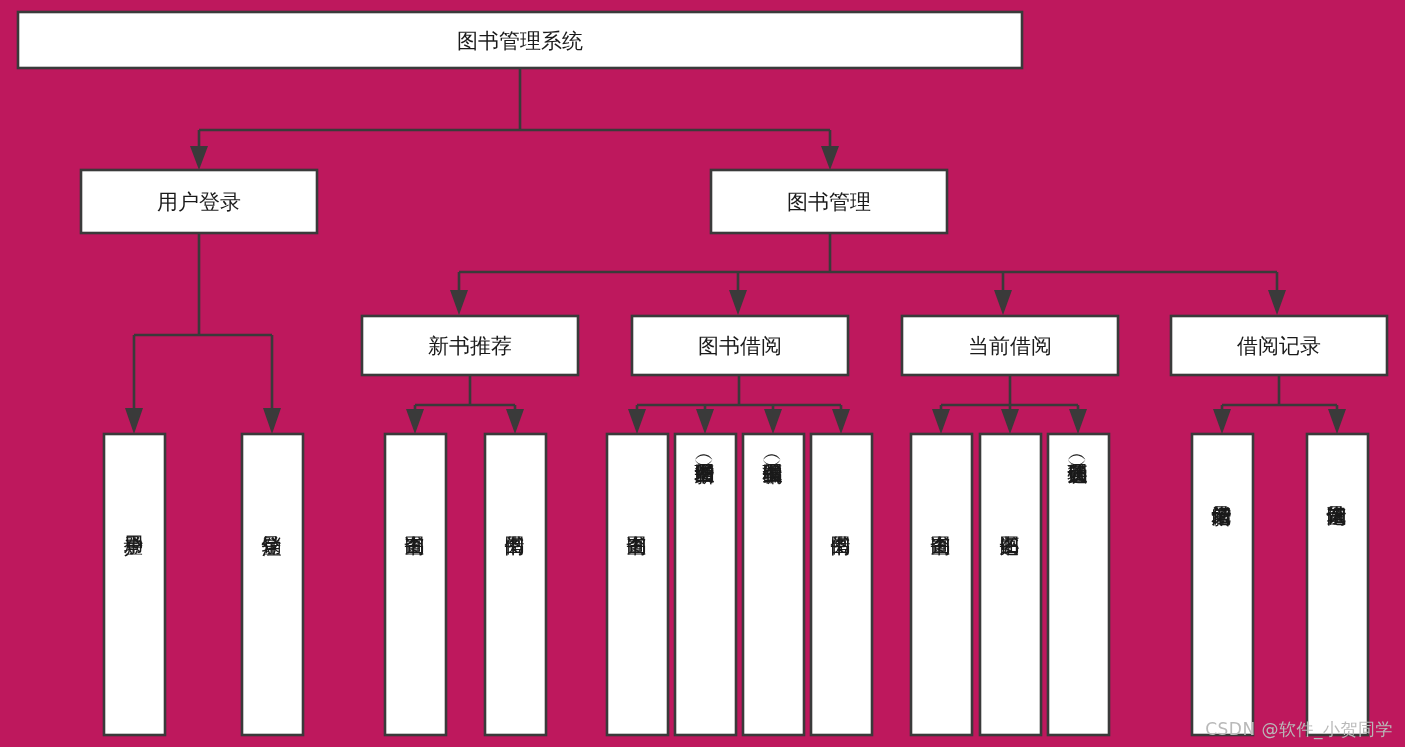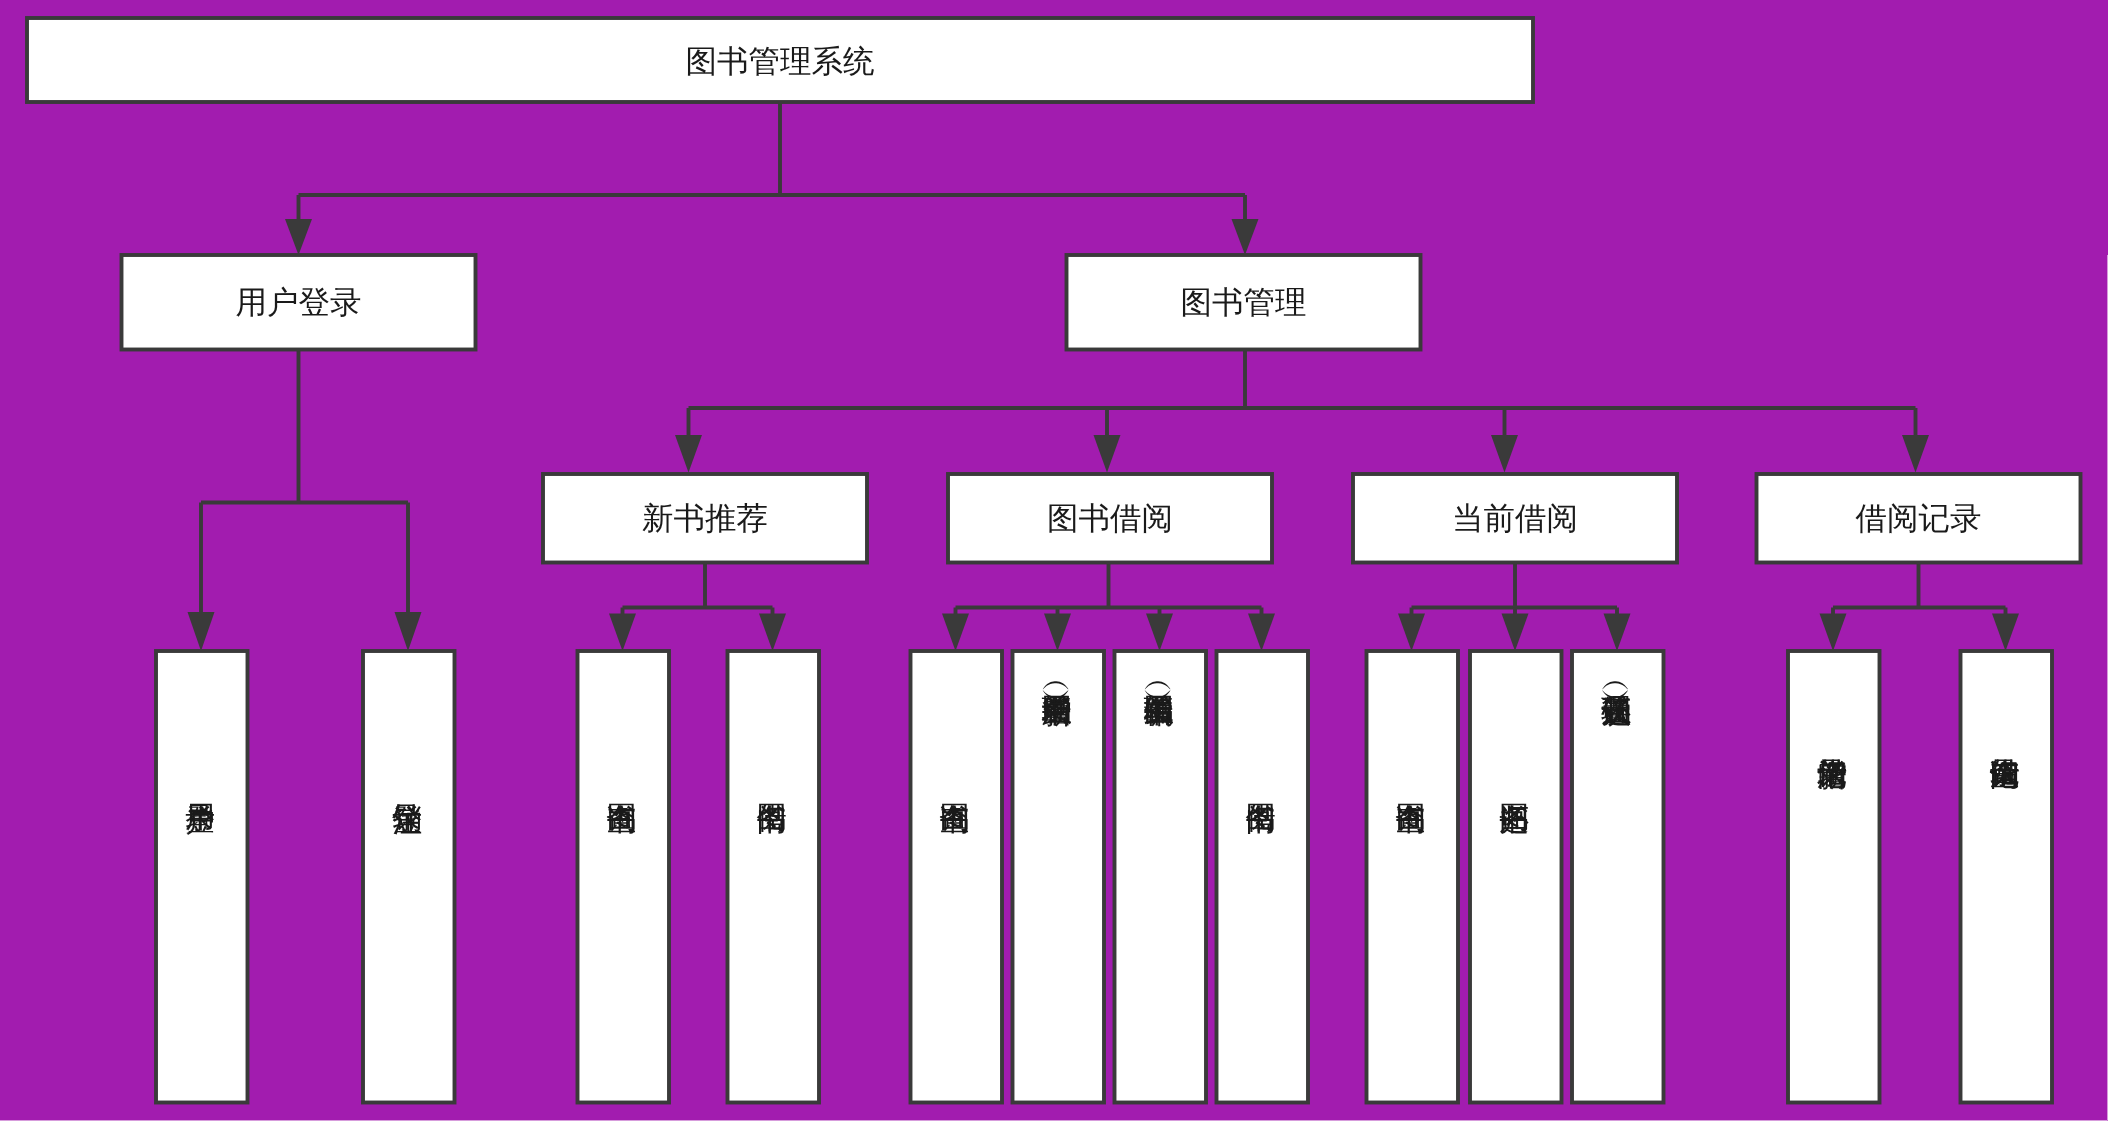--- a/index.html
+++ b/index.html
@@ -7,21 +7,21 @@
     padding: 0;
     background: #ffffff;
   }
   body {
     font-family: "DejaVu Sans", "Liberation Sans", sans-serif;
   }
   #diagram-root {
     position: relative;
     width: 1405px;
     height: 747px;
-    background: #a21caf;
+    background: #be185d;
     overflow: hidden;
   }
   svg.flow-canvas {
     position: absolute;
     left: 0;
     top: 0;
     width: 1405px;
     height: 747px;
     display: block;
   }
@@ -230,13 +230,14 @@
       <rect class="node-box" x="1192" y="434" width="61" height="301"></rect>
       <text class="node-label-vert" x="1222" y="490" writing-mode="tb" glyph-orientation-vertical="0">新增借阅记录</text>
     </g>
     <g>
       <rect class="node-box" x="1307" y="434" width="61" height="301"></rect>
       <text class="node-label-vert" x="1337" y="490" writing-mode="tb" glyph-orientation-vertical="0">查询借阅记录</text>
     </g>
 
   </svg>
 
+  <div class="watermark">CSDN @软件_小贺同学</div>
 </div>
 
 </body></html>

